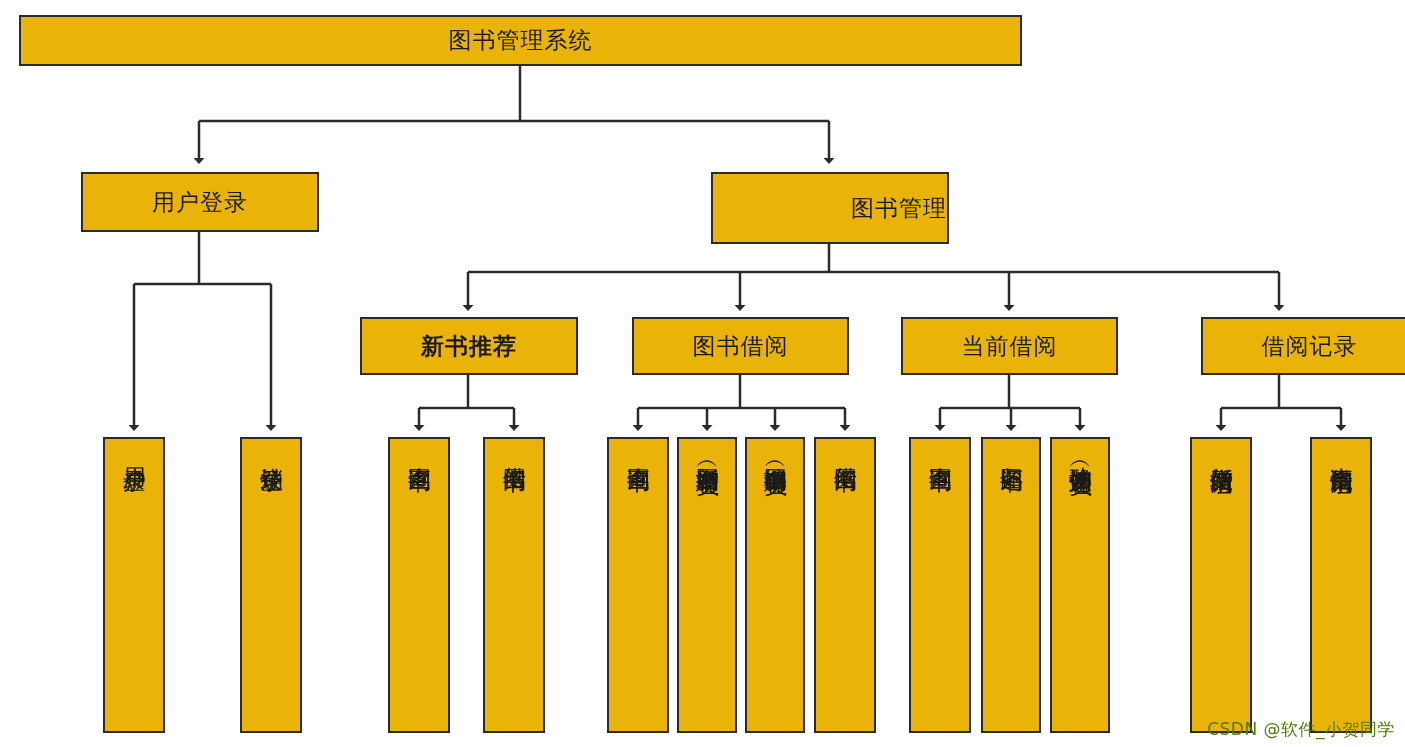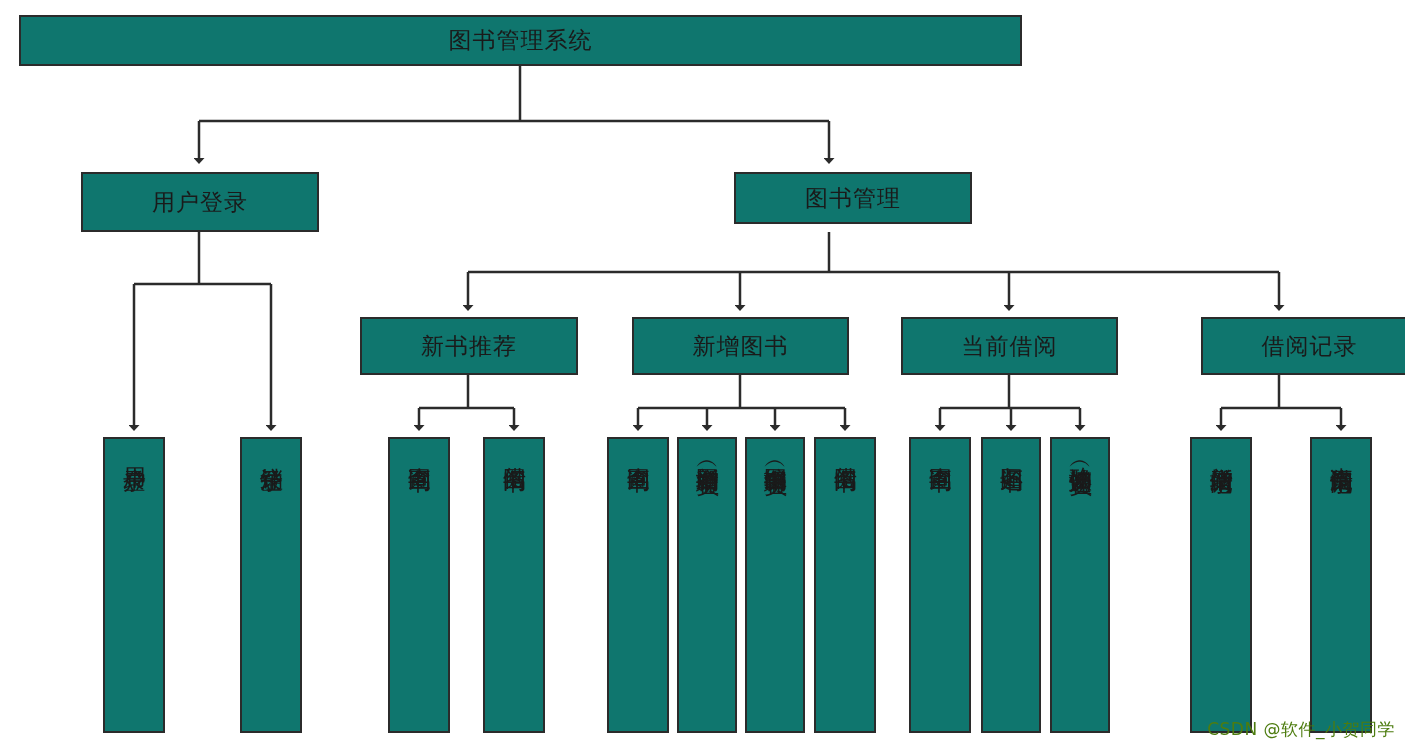--- a/index.html
+++ b/index.html
@@ -14,21 +14,21 @@
     position: relative;
     width: 1405px;
     height: 747px;
     background: #ffffff;
     overflow: hidden;
   }
   .node {
     position: absolute;
     box-sizing: border-box;
     border: 2px solid #2b2b2b;
-    background: #0f766e;
+    background: #eab308;
     display: flex;
     align-items: center;
     justify-content: center;
     color: #1a1a1a;
   }
   .node.h-node {
     font-size: 23px;
     letter-spacing: 1px;
   }
   .node.v-node {
@@ -118,29 +118,29 @@
     </g>
   </svg>
 
   <div class="node h-node" style="left:19px; top:15px; width:1003px; height:51px;">
     <span>图书管理系统</span>
   </div>
 
   <div class="node h-node" style="left:81px; top:172px; width:238px; height:60px;">
     <span>用户登录</span>
   </div>
-  <div class="node h-node" style="left:734px; top:172px; width:238px; height:52px;">
+  <div class="node h-node" style="left:711px; top:172px; width:238px; height:72px;justify-content:flex-end;">
     <span>图书管理</span>
   </div>
 
-  <div class="node h-node" style="left:360px; top:317px; width:218px; height:58px;">
+  <div class="node h-node" style="left:360px; top:317px; width:218px; height:58px;font-weight:bold;">
     <span>新书推荐</span>
   </div>
   <div class="node h-node" style="left:632px; top:317px; width:217px; height:58px;">
-    <span>新增图书</span>
+    <span>图书借阅</span>
   </div>
   <div class="node h-node" style="left:901px; top:317px; width:217px; height:58px;">
     <span>当前借阅</span>
   </div>
   <div class="node h-node" style="left:1171px; top:317px; width:217px; height:58px;margin-left:30px;">
     <span>借阅记录</span>
   </div>
 
   <div class="node v-node" style="left:103px; top:437px; width:62px; height:296px;">
     <span class="vtext">用户登录</span>

